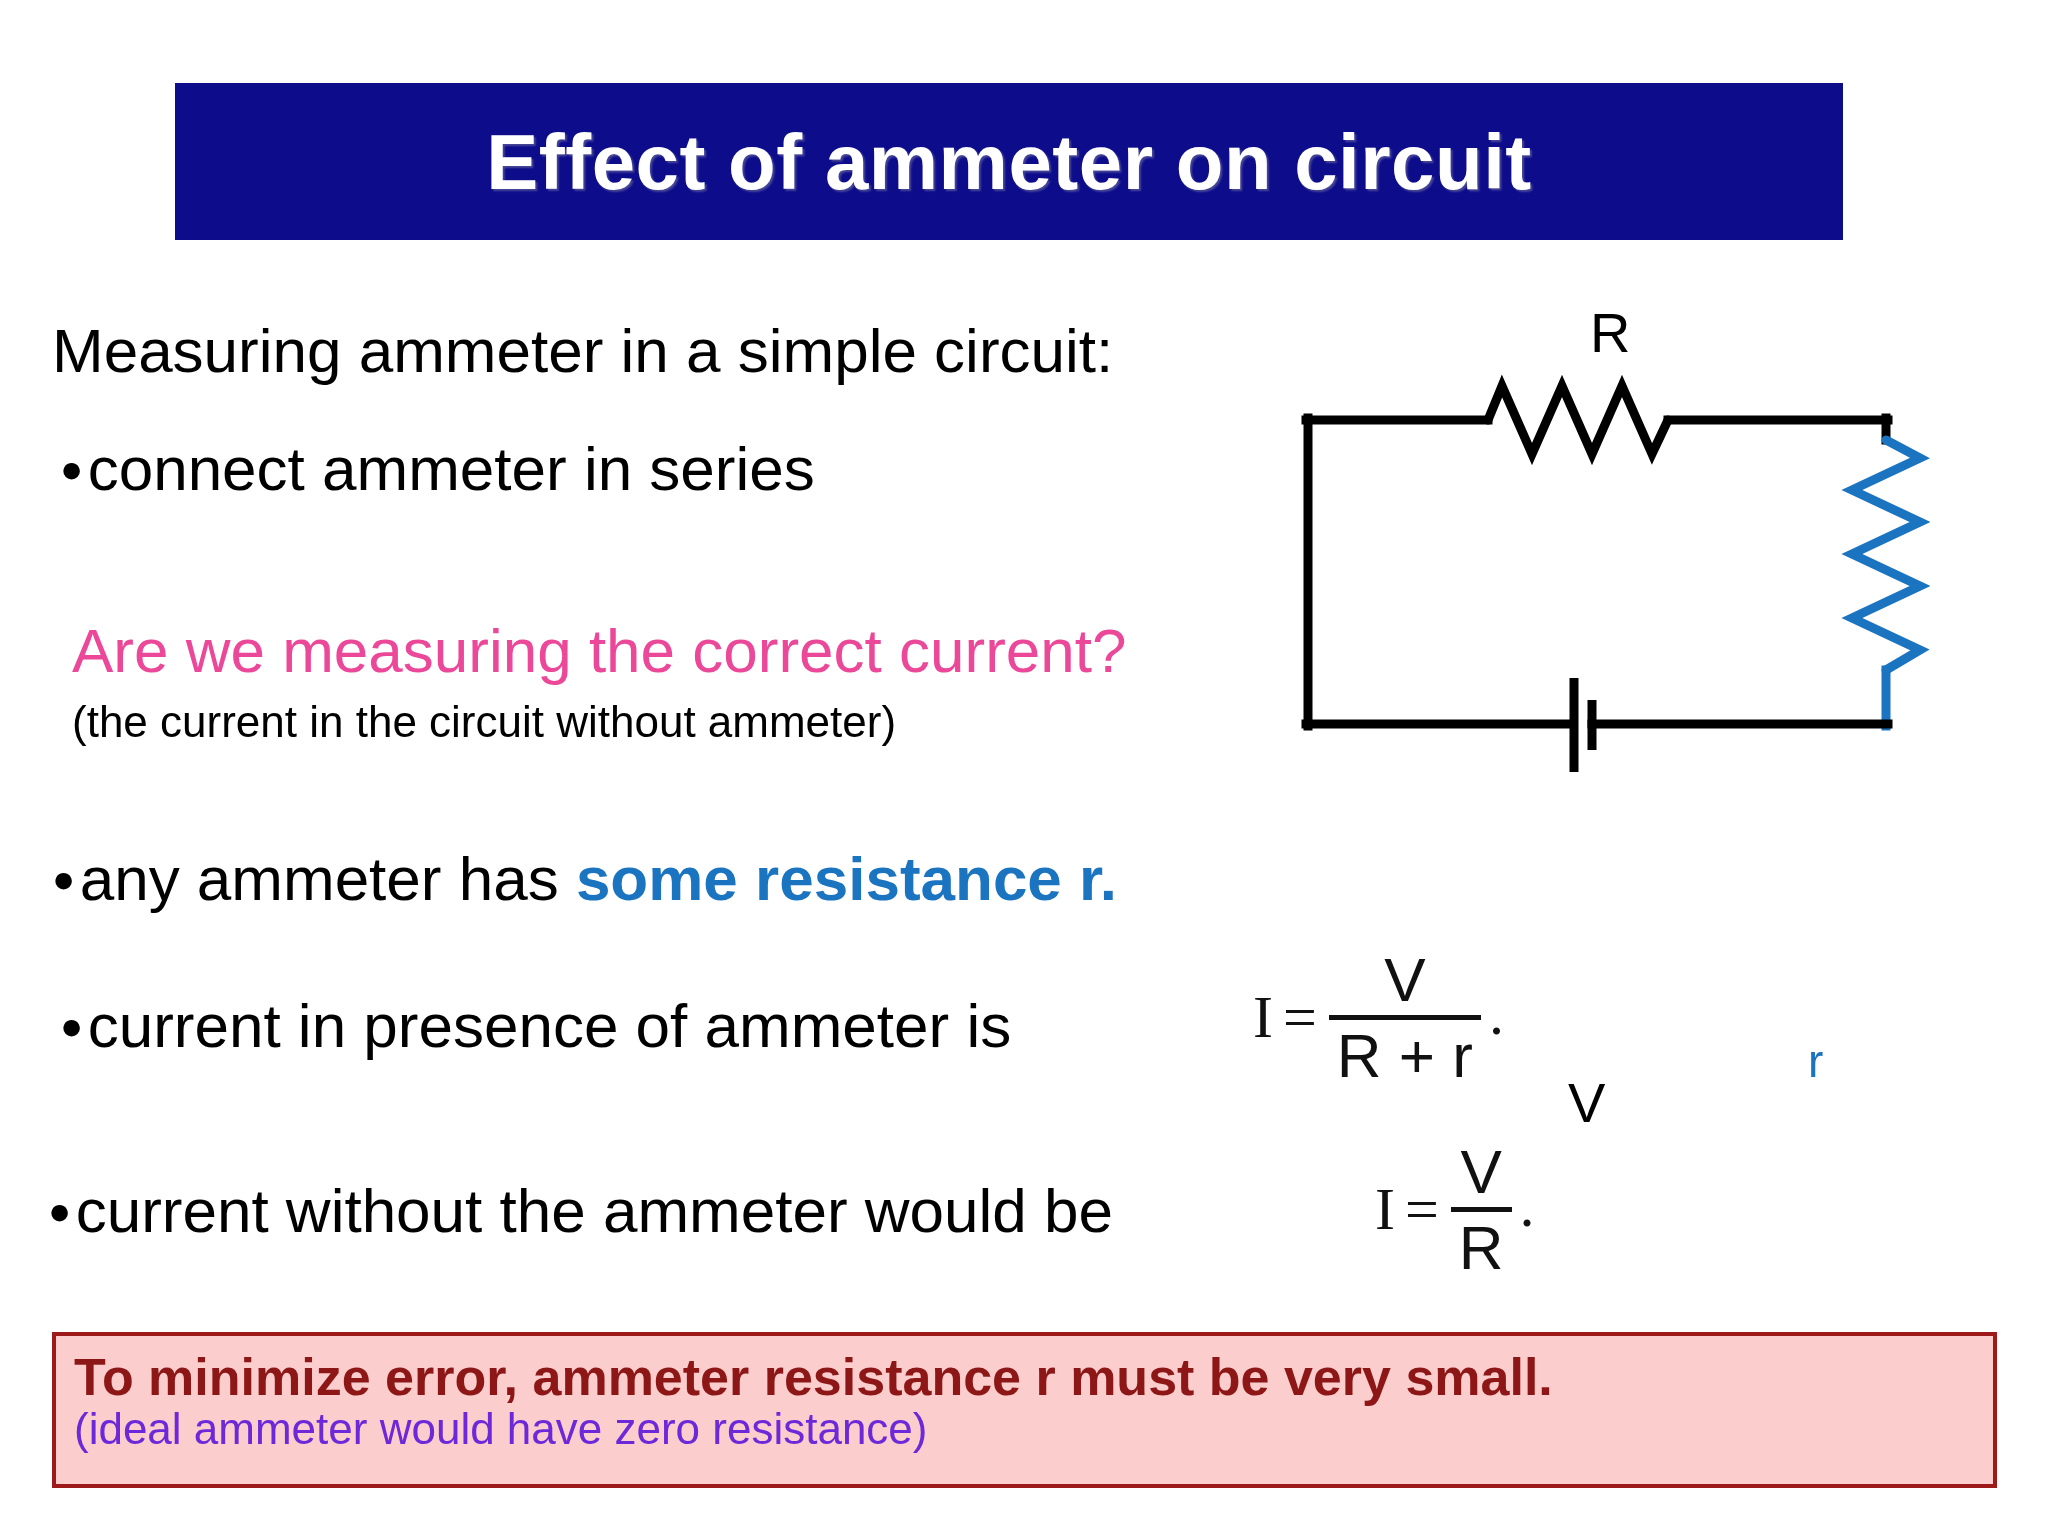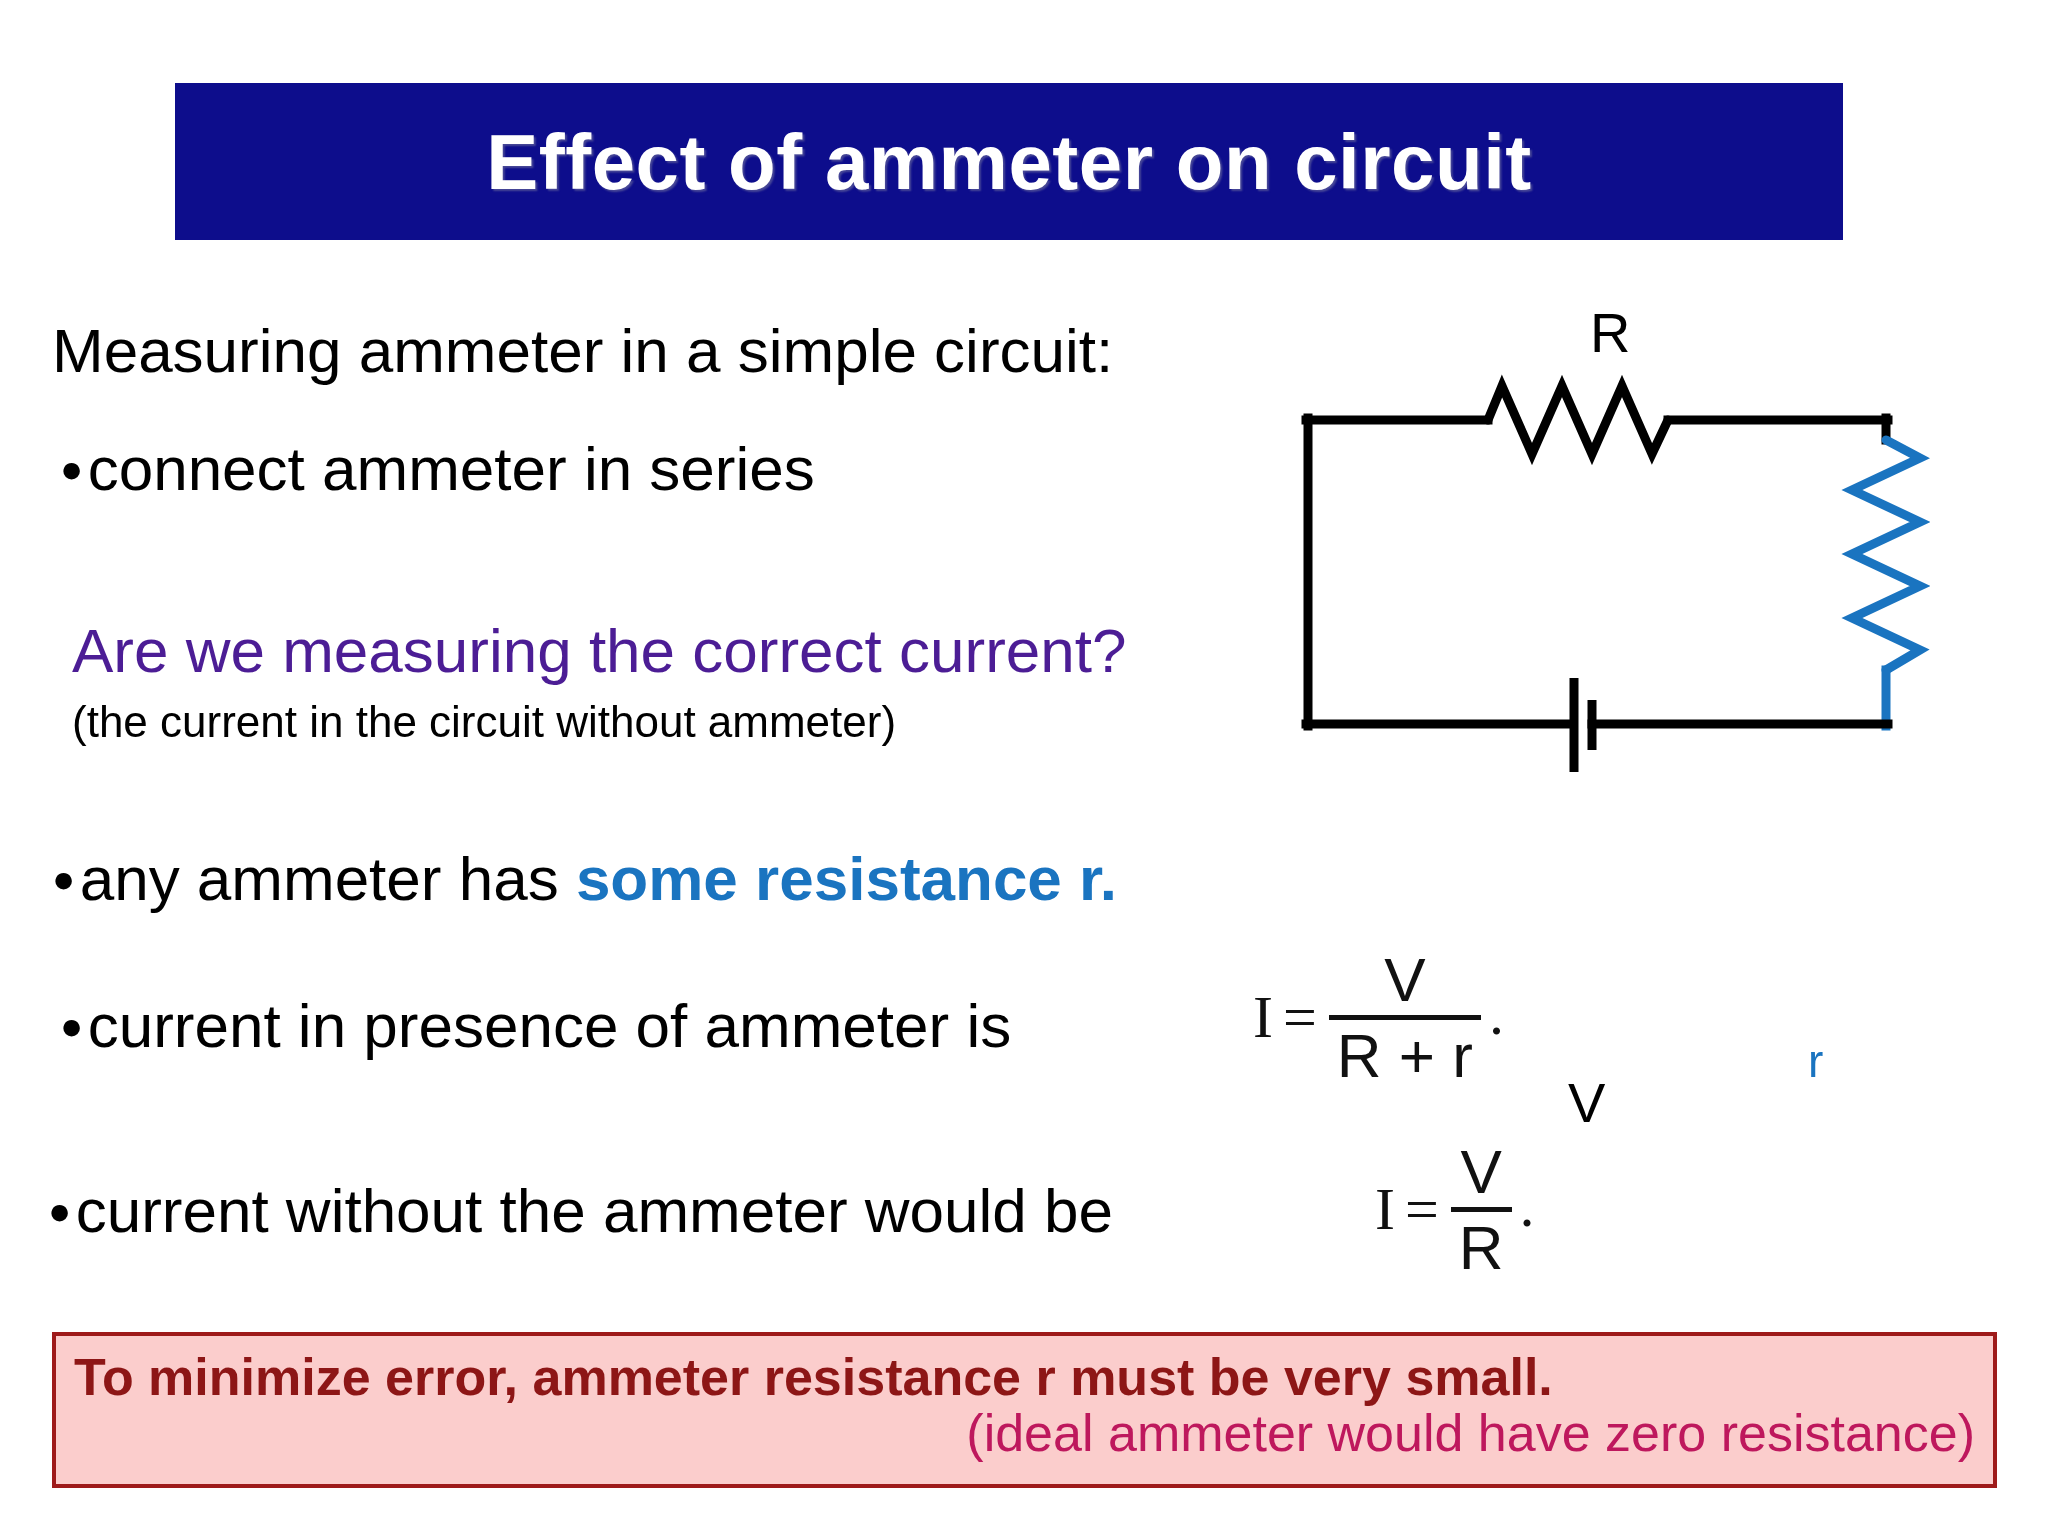--- a/index.html
+++ b/index.html
@@ -40,21 +40,21 @@
   }
 
   
   .line {
     position: absolute;
     white-space: nowrap;
     line-height: 1;
   }
   .t-lead   { left: 52px;  top: 320px;  font-size: 62px; }
   .t-b1     { left: 60px;  top: 438px;  font-size: 62px; }
-  .t-red    { left: 72px;  top: 620px;  font-size: 62px; color: #4c1d95; }
+  .t-red    { left: 72px;  top: 620px;  font-size: 62px; color: #ec4899; }
   .t-paren  { left: 72px;  top: 700px;  font-size: 44px; }
   .t-b2     { left: 52px;  top: 848px;  font-size: 62px; }
   .t-b3     { left: 60px;  top: 995px;  font-size: 62px; }
   .t-b4     { left: 48px;  top: 1180px; font-size: 62px; }
 
   .bullet {
     display: inline-block;
     width: 0.72em;
     font-size: 0.62em;
     vertical-align: 0.20em;
@@ -141,25 +141,24 @@
     padding: 14px 18px 4px 18px;
   }
   #callout-line1 {
     color: #8d1616;
     font-size: 52px;
     font-weight: bold;
     line-height: 1.06;
     white-space: nowrap;
   }
   #callout-line2 {
-    color: #be185d;
-    font-size: 52px;
+    color: #6d28d9;
+    font-size: 44px;
     line-height: 1.10;
     white-space: nowrap;
-    text-align: right;
   }
 </style>
 </head>
 <body>
 
 <div id="title-bar">
   <span id="title-text">Effect of ammeter on circuit</span>
 </div>
 
 <div class="line t-lead">Measuring ammeter in a simple circuit:</div>

